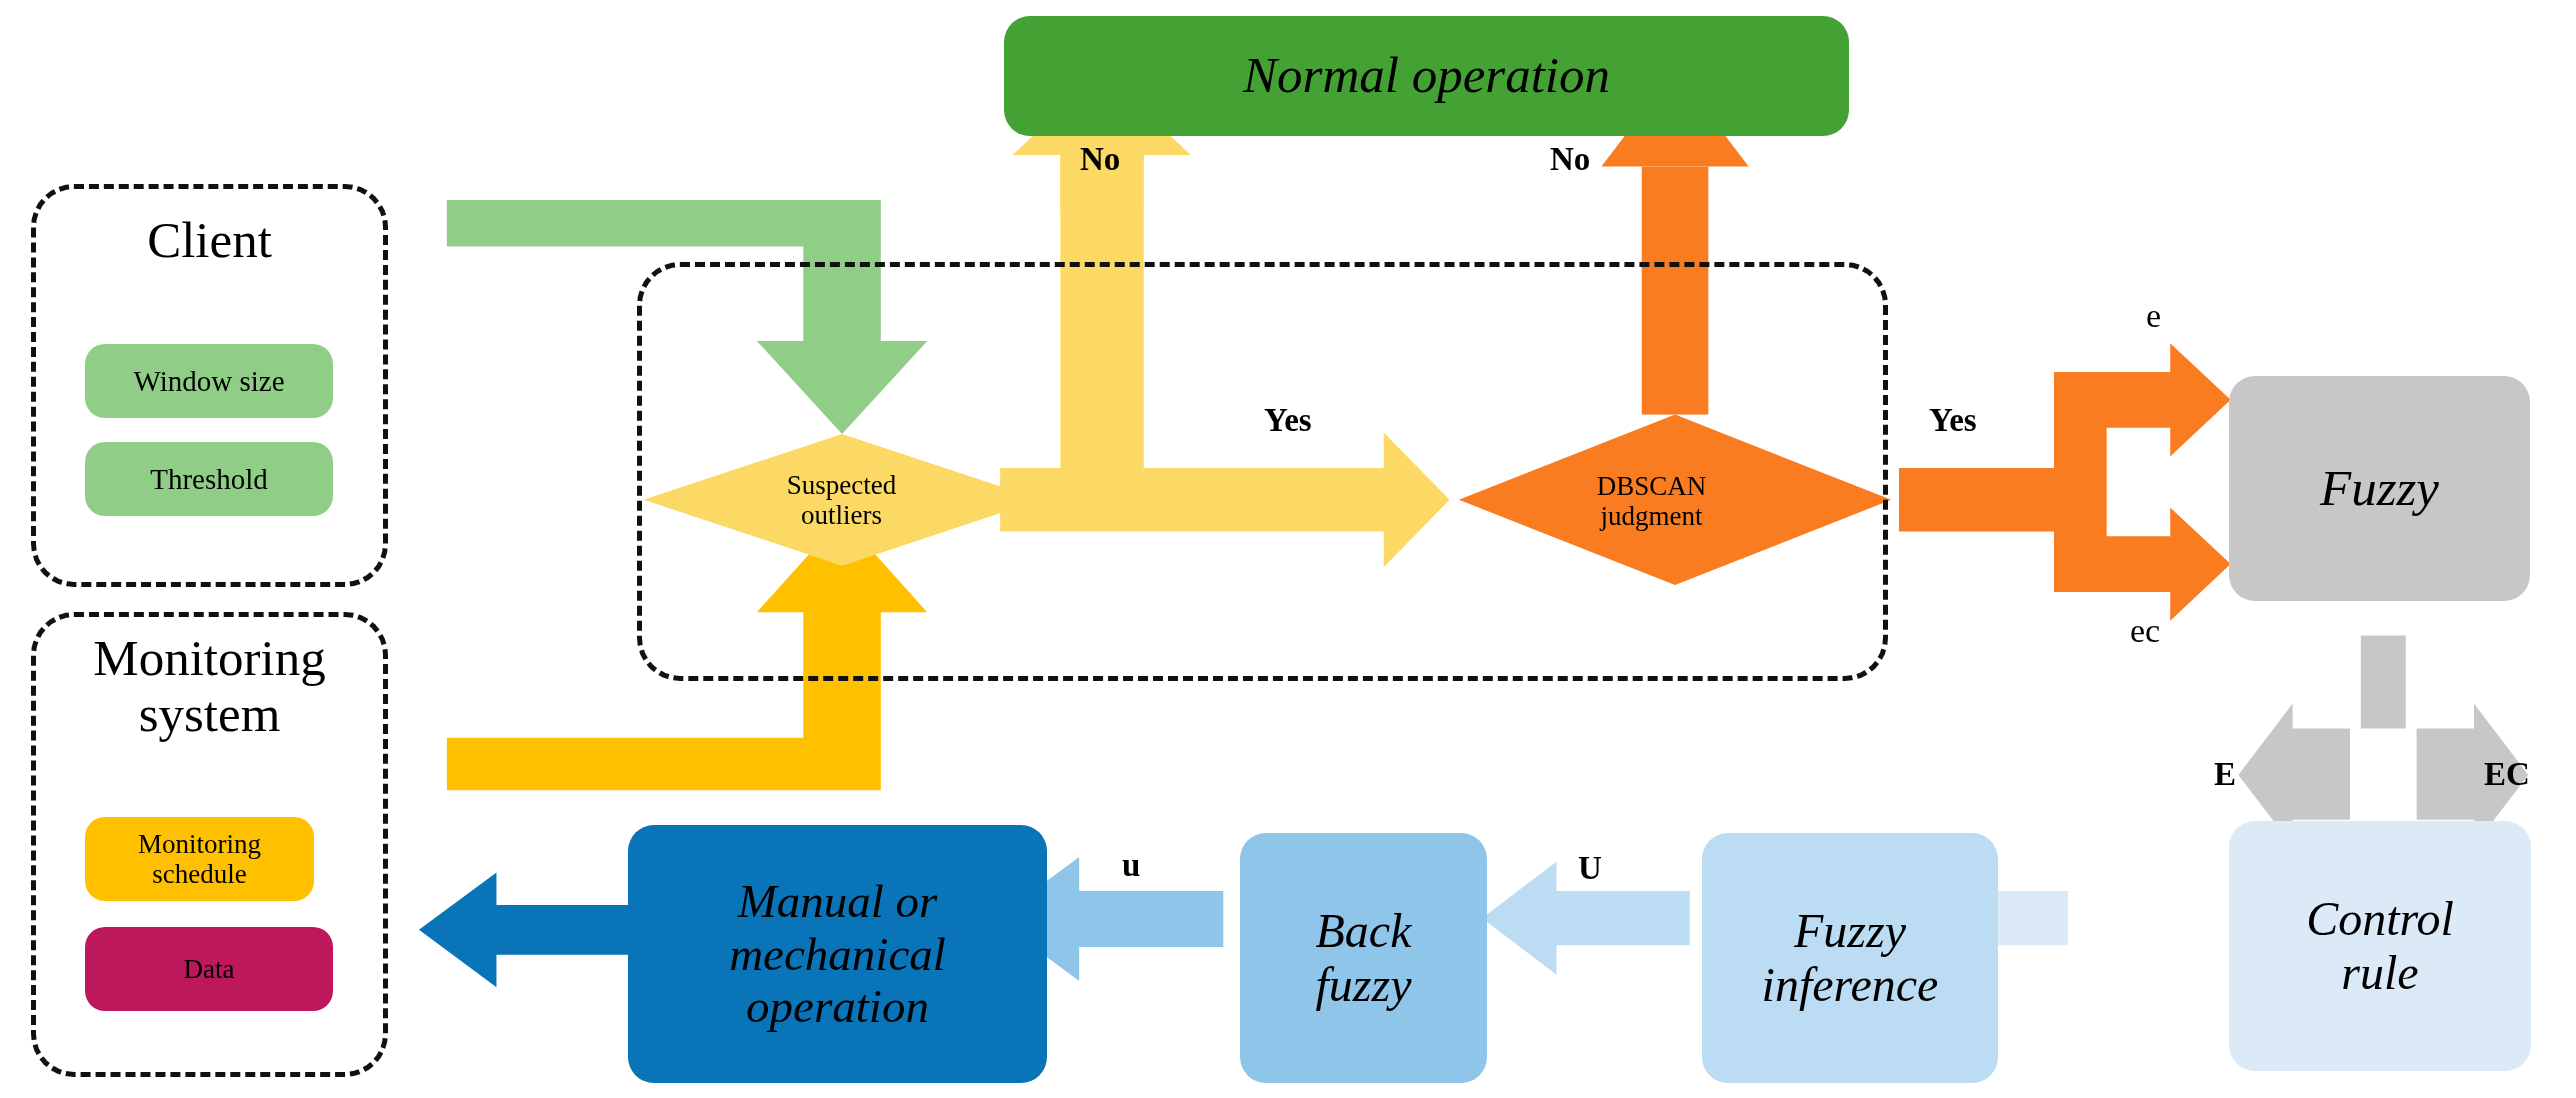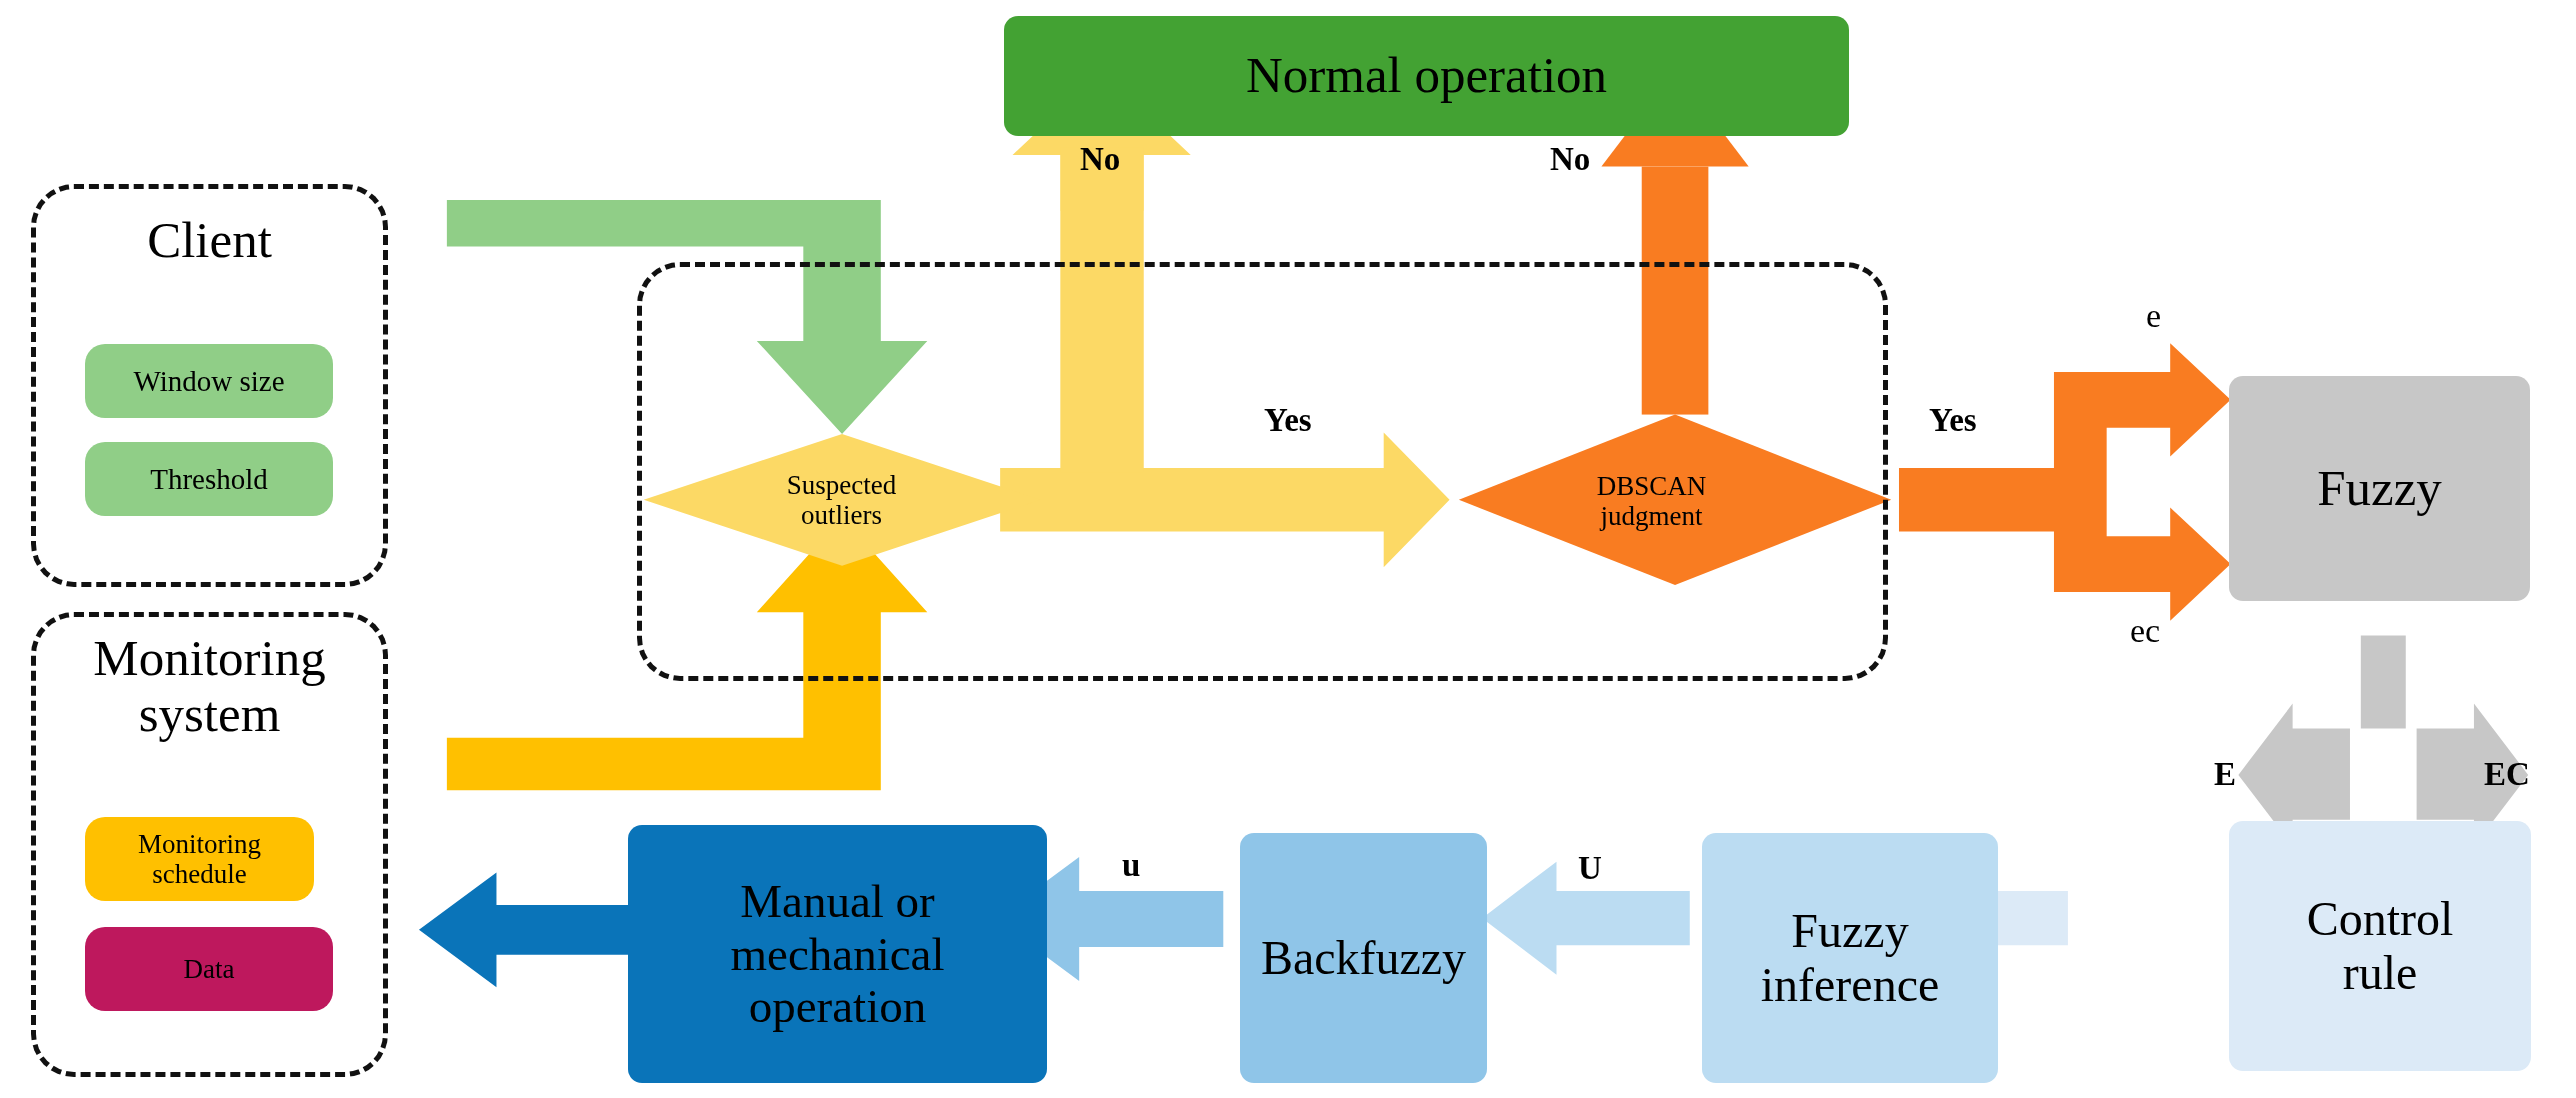--- a/index.html
+++ b/index.html
@@ -1,19 +1,19 @@
 <!DOCTYPE html>
 <html style="font-size:12.4px"><head>
 <meta charset="utf-8">
 <style>
   html,body{margin:0;padding:0;background:#ffffff;}
   body{font-family:"Liberation Serif", serif;}
   #stage{position:relative;width:2576px;height:1098px;background:#fff;overflow:hidden;}
   .box{position:absolute;display:flex;align-items:center;justify-content:center;text-align:center;color:#000;line-height:1.12;box-sizing:border-box;}
-  .rounded{border-radius:14px;}
+  .rounded{border-radius:26px;font-style:italic;}
   .dashed-group{position:absolute;border:5.4px dashed #111;border-radius:43px;box-sizing:border-box;background:transparent;}
   .grp-title{position:absolute;text-align:center;color:#000;font-family:"Liberation Serif",serif;}
   .chip{position:absolute;display:flex;align-items:center;justify-content:center;text-align:center;border-radius:20px;color:#000;line-height:1.12;box-sizing:border-box;}
   .edge-label{position:absolute;font-family:"Liberation Serif",serif;color:#000;font-weight:bold;white-space:nowrap;}
   .edge-label.plain{font-weight:normal;}
   svg.layer{position:absolute;left:0;top:0;width:2576px;height:1098px;pointer-events:none;}
 </style>
 </head>
 <body>
 
@@ -80,21 +80,21 @@
   <div class="box rounded" style="left:2229px;top:821px;width:302px;height:250px;background:#DCEAF7;font-size:48px;flex-direction:column;">
     <span>Control</span>
     <span>rule</span>
   </div>
 
   <div class="box rounded" style="left:1702px;top:833px;width:296px;height:250px;background:#BBDCF2;font-size:48px;flex-direction:column;">
     <span>Fuzzy</span>
     <span>inference</span>
   </div>
 
-  <div class="box rounded" style="left:1240px;top:833px;width:247px;height:250px;background:#8FC5E8;font-size:48px;flex-direction:row;">
+  <div class="box rounded" style="left:1240px;top:833px;width:247px;height:250px;background:#8FC5E8;font-size:48px;flex-direction:column;">
     <span>Back</span>
     <span>fuzzy</span>
   </div>
 
   <div class="box rounded" style="left:628px;top:825px;width:419px;height:258px;background:#0A74B9;font-size:47px;flex-direction:column;">
     <span>Manual or</span>
     <span>mechanical</span>
     <span>operation</span>
   </div>
 

